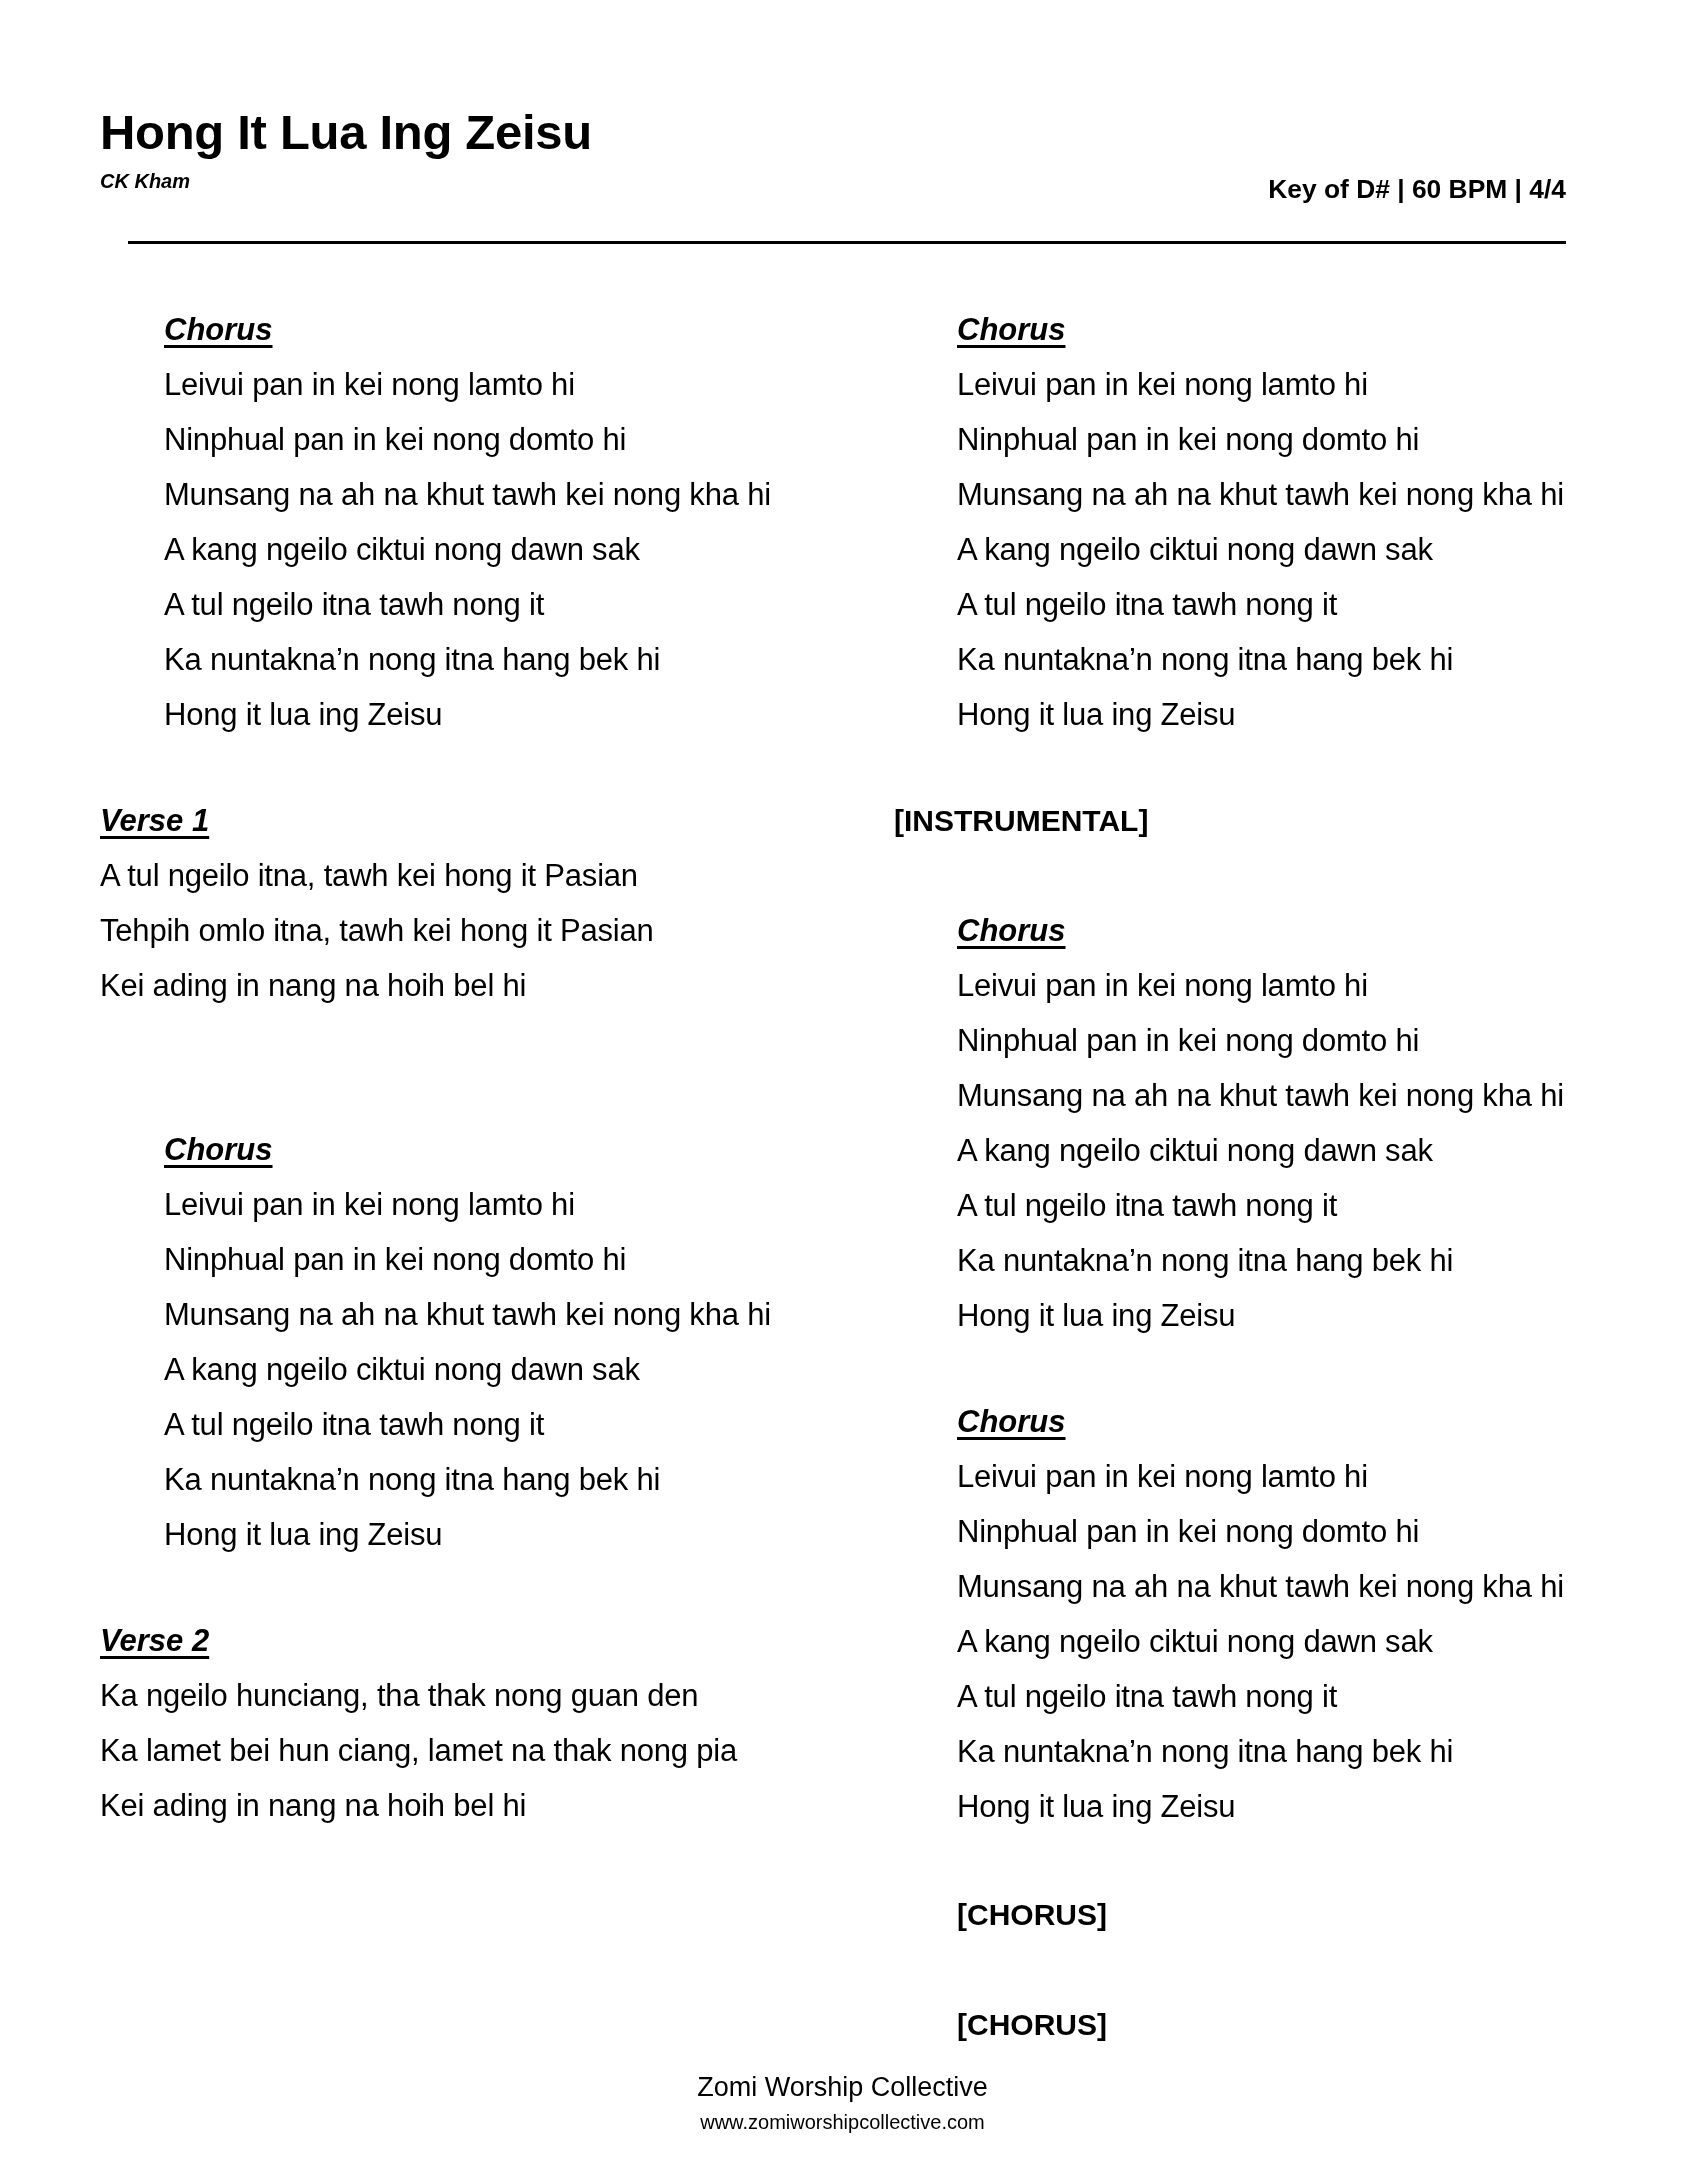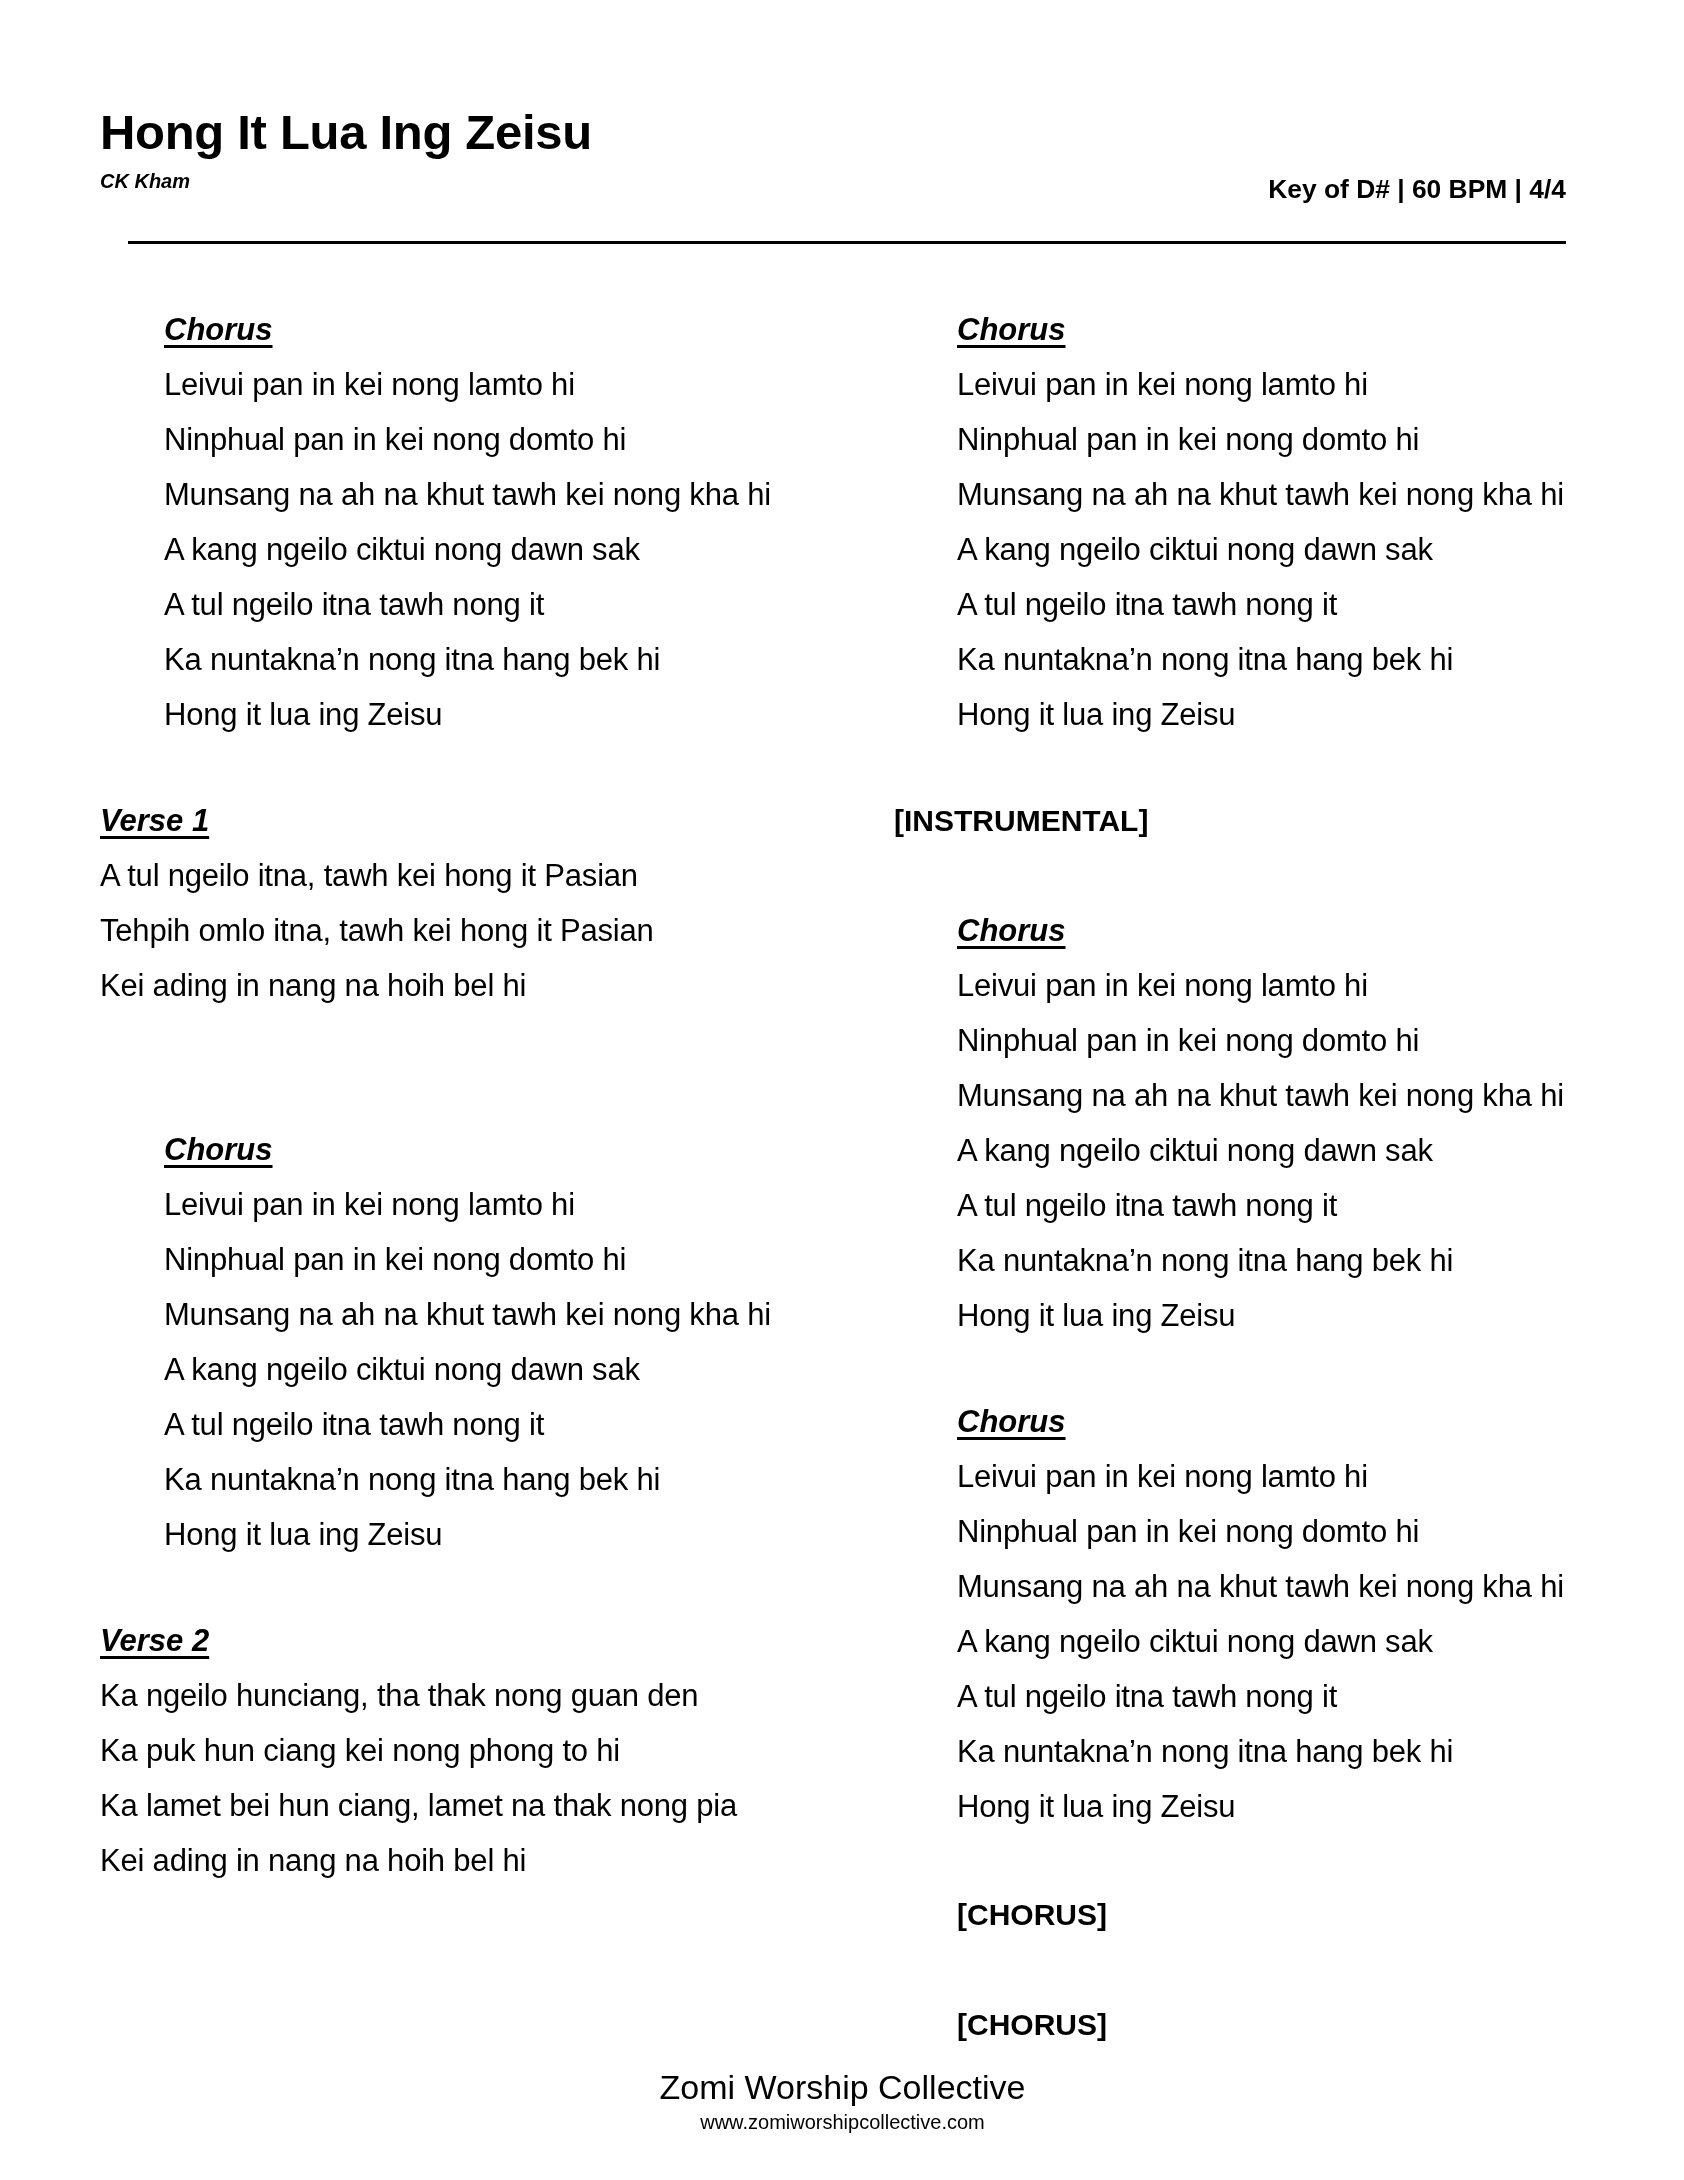--- a/index.html
+++ b/index.html
@@ -7,21 +7,21 @@
          font-family: "Liberation Sans", sans-serif; color: #000000; }
   .title { position: absolute; left: 100px; top: 102px; font-size: 49px; font-weight: bold; line-height: 60px; margin: 0; letter-spacing: -0.3px; }
   .artist { position: absolute; left: 100px; top: 164px; font-size: 20px; font-weight: bold; font-style: italic; line-height: 34px; }
   .meta { position: absolute; right: 119px; top: 172px; font-size: 26.4px; font-weight: bold; line-height: 34px; }
   .rule { position: absolute; left: 128px; top: 241px; width: 1438px; height: 2.6px; background: #000000; }
   .block { position: absolute; }
   .heading { font-size: 31px; font-weight: bold; font-style: italic; text-decoration: underline; text-decoration-thickness: 2.6px; text-underline-offset: 5.1px; line-height: 55px; height: 55px; white-space: nowrap; }
   .line { font-size: 31px; line-height: 55px; height: 55px; white-space: nowrap; letter-spacing: -0.2px; }
   .tag { font-size: 30px; font-weight: bold; line-height: 55px; white-space: nowrap; position: absolute; }
   .footer { position: absolute; left: 0; width: 1685px; text-align: center; }
-  .footer-org { top: 2070px; font-size: 34px; line-height: 34px; }
+  .footer-org { top: 2070px; font-size: 27px; line-height: 34px; }
   .footer-url { top: 2105px; font-size: 20px; font-weight: normal; line-height: 34px; }
 </style>
 </head>
 <body>
 
 <h1 class="title">Hong It Lua Ing Zeisu</h1>
 <div class="artist">CK Kham</div>
 <div class="meta">Key of D# | 60 BPM | 4/4</div>
 <div class="rule"></div>
 
@@ -50,21 +50,20 @@
   <div class="line">Munsang na ah na khut tawh kei nong kha hi</div>
   <div class="line">A kang ngeilo ciktui nong dawn sak</div>
   <div class="line">A tul ngeilo itna tawh nong it</div>
   <div class="line">Ka nuntakna’n nong itna hang bek hi</div>
   <div class="line">Hong it lua ing Zeisu</div>
 </div>
 
 <div class="block" style="left:100px; top:1613px;">
   <div class="heading">Verse 2</div>
   <div class="line">Ka ngeilo hunciang, tha thak nong guan den</div>
-  <div class="line">Ka puk hun ciang kei nong phong to hi</div>
   <div class="line">Ka lamet bei hun ciang, lamet na thak nong pia</div>
   <div class="line">Kei ading in nang na hoih bel hi</div>
 </div>
 
 <div class="block" style="left:957px; top:302px;">
   <div class="heading">Chorus</div>
   <div class="line">Leivui pan in kei nong lamto hi</div>
   <div class="line">Ninphual pan in kei nong domto hi</div>
   <div class="line">Munsang na ah na khut tawh kei nong kha hi</div>
   <div class="line">A kang ngeilo ciktui nong dawn sak</div>

